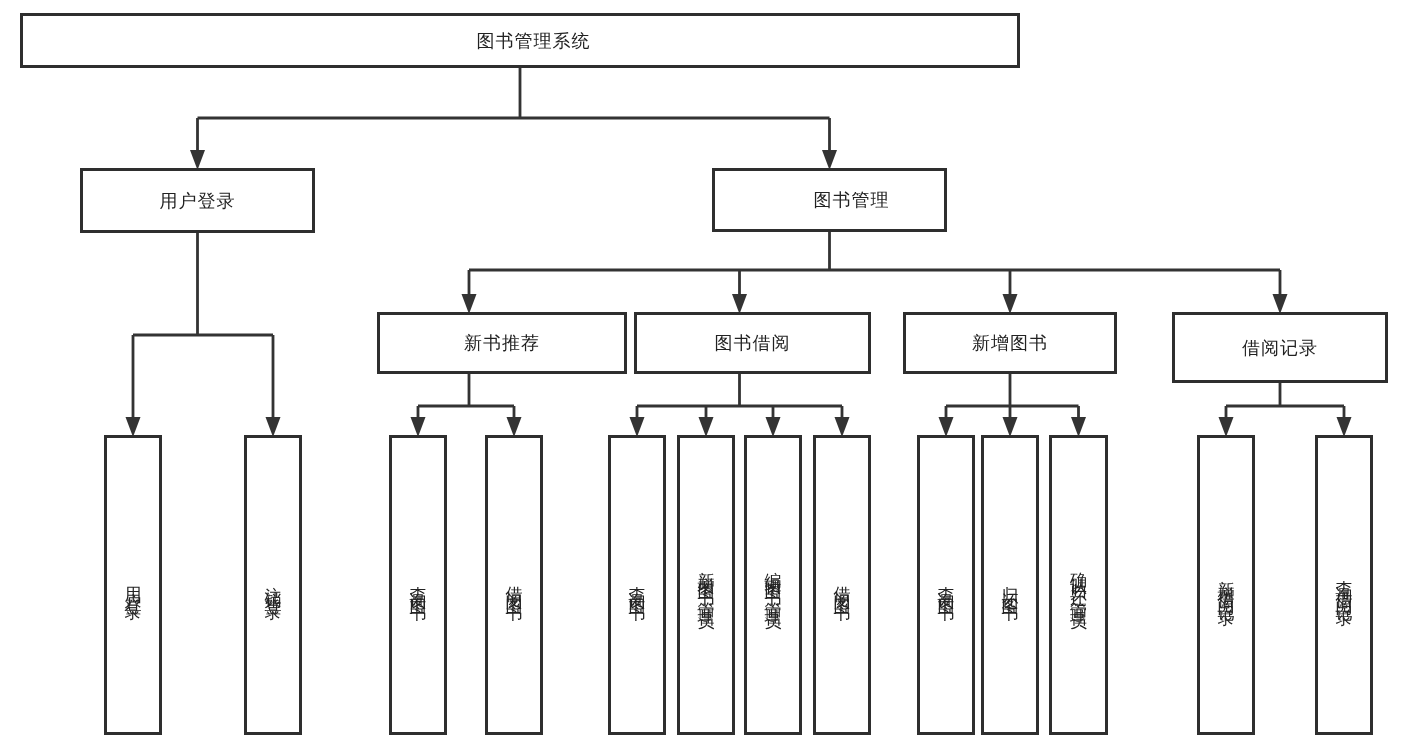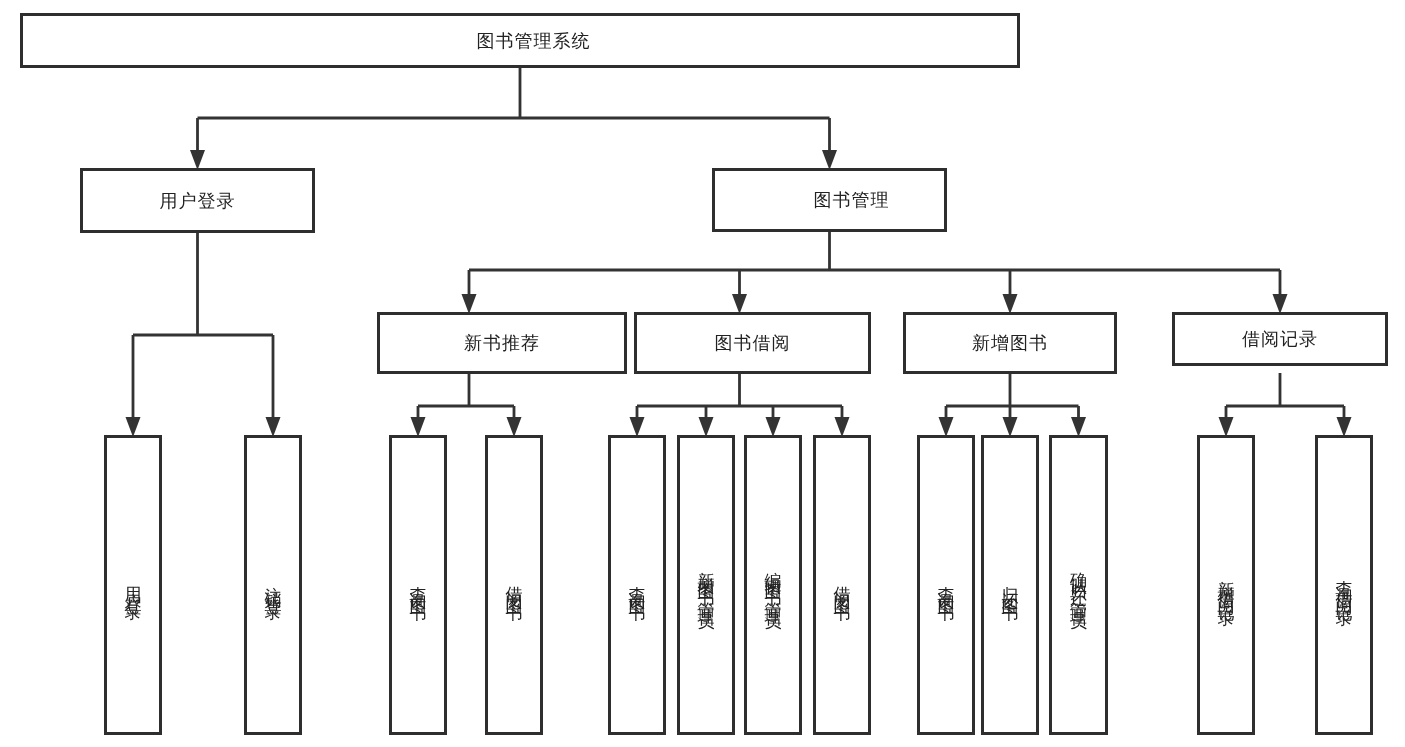--- a/index.html
+++ b/index.html
@@ -102,21 +102,21 @@
       </div>
       <div class="node" style="left: 377px; top: 312px; width: 250px; height: 62px; border-color: rgb(46, 46, 46);">
         <span class="label" style="color: rgb(34, 34, 34);">新书推荐</span>
       </div>
       <div class="node" style="left: 634px; top: 312px; width: 237px; height: 62px; border-color: rgb(46, 46, 46);">
         <span class="label" style="color: rgb(34, 34, 34);">图书借阅</span>
       </div>
       <div class="node" style="left: 903px; top: 312px; width: 214px; height: 62px; border-color: rgb(46, 46, 46);">
         <span class="label" style="color: rgb(34, 34, 34);">新增图书</span>
       </div>
-      <div class="node" style="left: 1172px; top: 312px; width: 216px; height: 54px; border-color: rgb(46, 46, 46);">
+      <div class="node" style="left: 1172px; top: 312px; width: 216px; height: 71px; border-color: rgb(46, 46, 46);">
         <span class="label" style="color: rgb(34, 34, 34);">借阅记录</span>
       </div>
       <div class="node vertical" style="left: 104px; top: 435px; width: 58px; height: 300px; border-color: rgb(46, 46, 46);">
         <span class="label" style="color: rgb(34, 34, 34);">用户登录</span>
       </div>
       <div class="node vertical" style="left: 244px; top: 435px; width: 58px; height: 300px; border-color: rgb(46, 46, 46);">
         <span class="label" style="color: rgb(34, 34, 34);">注销登录</span>
       </div>
       <div class="node vertical" style="left: 389px; top: 435px; width: 58px; height: 300px; border-color: rgb(46, 46, 46);">
         <span class="label" style="color: rgb(34, 34, 34);">查询图书</span>

